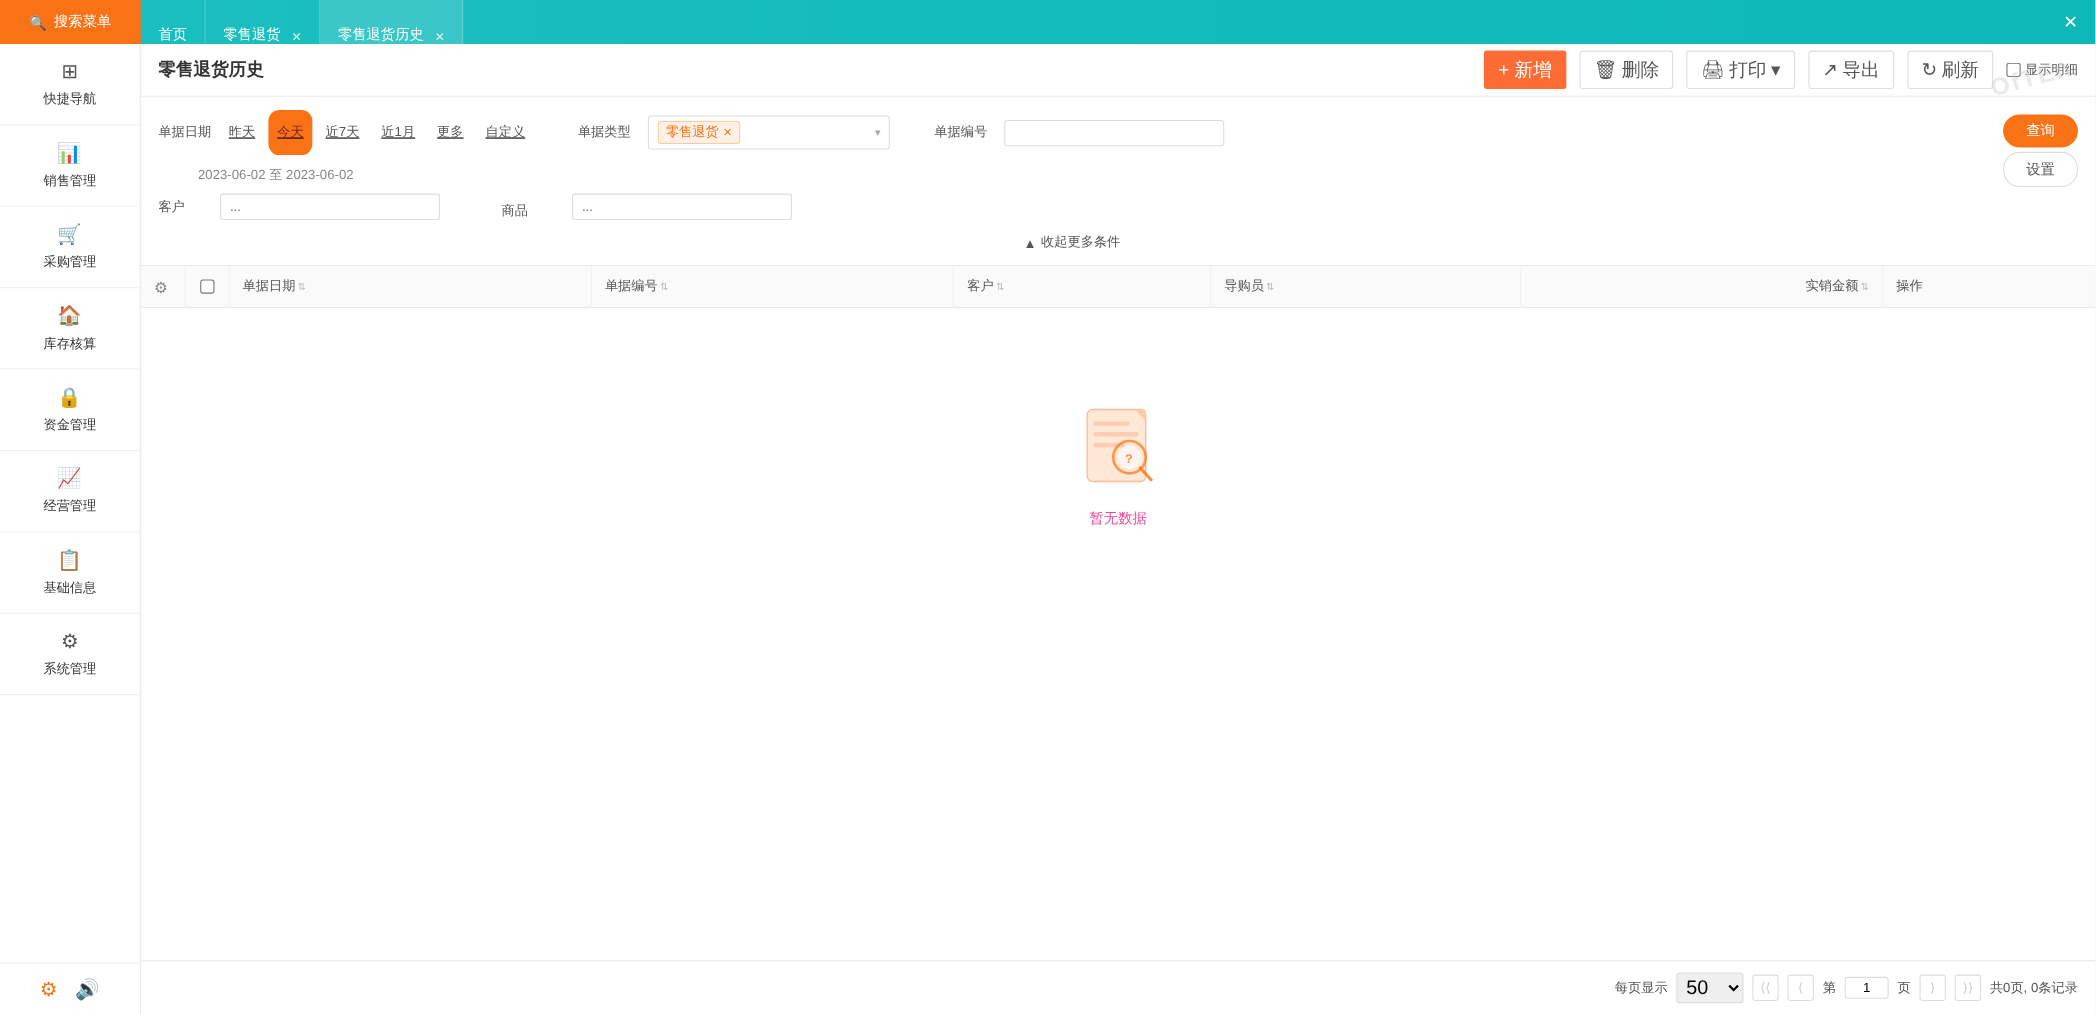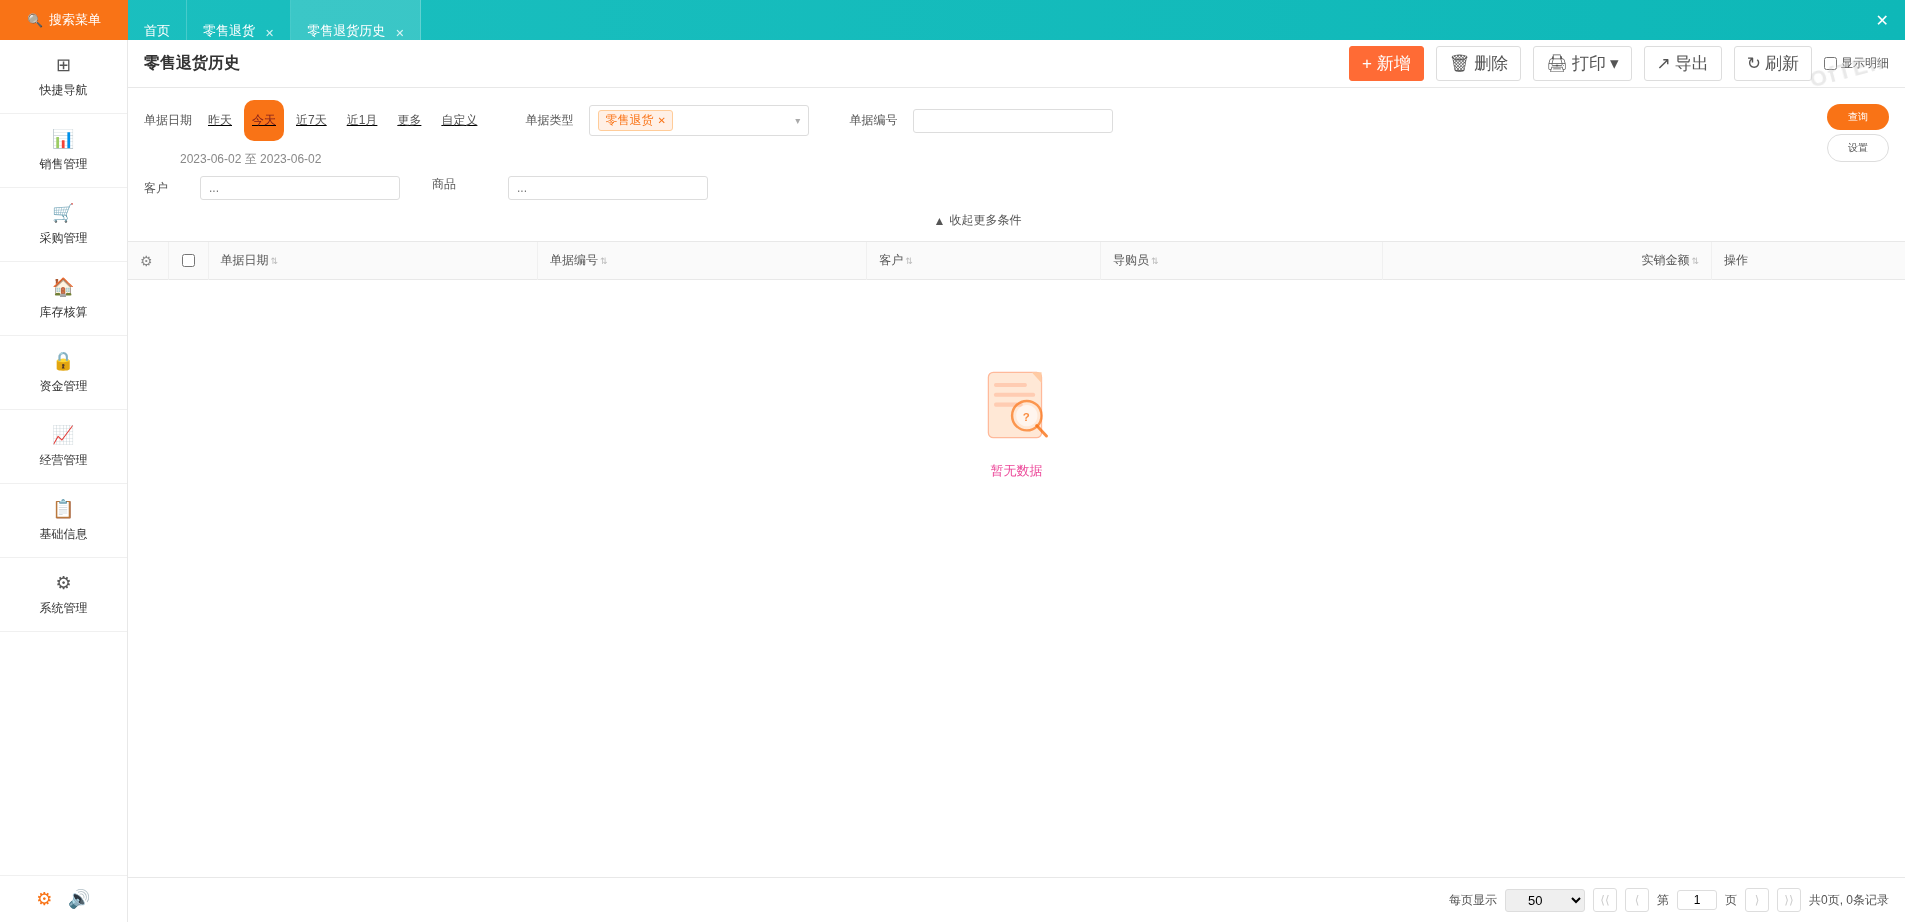--- a/index.html
+++ b/index.html
@@ -111,33 +111,33 @@
     .filter-input {
       border: 1px solid #ddd; border-radius: 3px; padding: 4px 8px;
       font-size: 12px; color: #555; width: 200px;
     }
 
     .customer-row { display: flex; align-items: center; gap: 0; margin-bottom: 8px; }
     .customer-input {
       border: 1px solid #ddd; border-radius: 3px; padding: 4px 8px;
       font-size: 12px; color: #aaa; width: 200px;
     }
-    .goods-group { display: flex; align-items: flex-start; gap: 20px; margin-left: 32px; }
+    .goods-group { display: flex; align-items: flex-end; gap: 8px; margin-left: 56px; }
 
     .collapse-row { display: flex; justify-content: center; margin-bottom: 4px; }
     .collapse-btn {
       display: flex; align-items: center; gap: 4px;
       font-size: 12px; color: #555; cursor: pointer; background: none; border: none;
       padding: 4px 12px;
     }
 
     
     .query-btn-group { display: flex; flex-direction: column; gap: 4px; }
     .query-btn {
-      padding: 6px 20px; border-radius: 15px; font-size: 10px; cursor: pointer; border: none;
+      padding: 6px 20px; border-radius: 15px; font-size: 13px; cursor: pointer; border: none;
     }
     .query-btn.query { background: #f97316; color: white; }
     .query-btn.settings { background: white; border: 1px solid #ddd; color: #555; }
 
     
     .table-area { flex: 1; overflow: auto; background: white; }
     table { width: 100%; border-collapse: collapse; }
     thead tr { background: #fafafa; border-bottom: 1px solid #e8e8e8; }
     thead th {
       padding: 10px 12px; font-size: 12px; font-weight: normal; color: #555;
@@ -156,21 +156,21 @@
     }
     .empty-text { font-size: 13px; color: #ec4899; }
 
     
     .pagination-bar {
       display: flex; align-items: center; justify-content: flex-end;
       padding: 10px 16px; background: white; border-top: 1px solid #e8e8e8;
       gap: 8px; font-size: 12px; color: #555;
     }
     .page-select {
-      border: 1px solid #ddd; border-radius: 3px; padding: 2px 18px; font-size: 13px;
+      border: 1px solid #ddd; border-radius: 3px; padding: 2px 4px; font-size: 18px;
     }
     .page-nav-btn {
       display: flex; align-items: center; justify-content: center;
       width: 24px; height: 24px; border: 1px solid #ddd; border-radius: 3px;
       cursor: pointer; font-size: 12px; color: #555; background: white;
     }
     .page-nav-btn.disabled { color: #ccc; cursor: default; }
     .page-input {
       border: 1px solid #ddd; border-radius: 3px; padding: 2px 4px;
       font-size: 12px; width: 40px; text-align: center;

